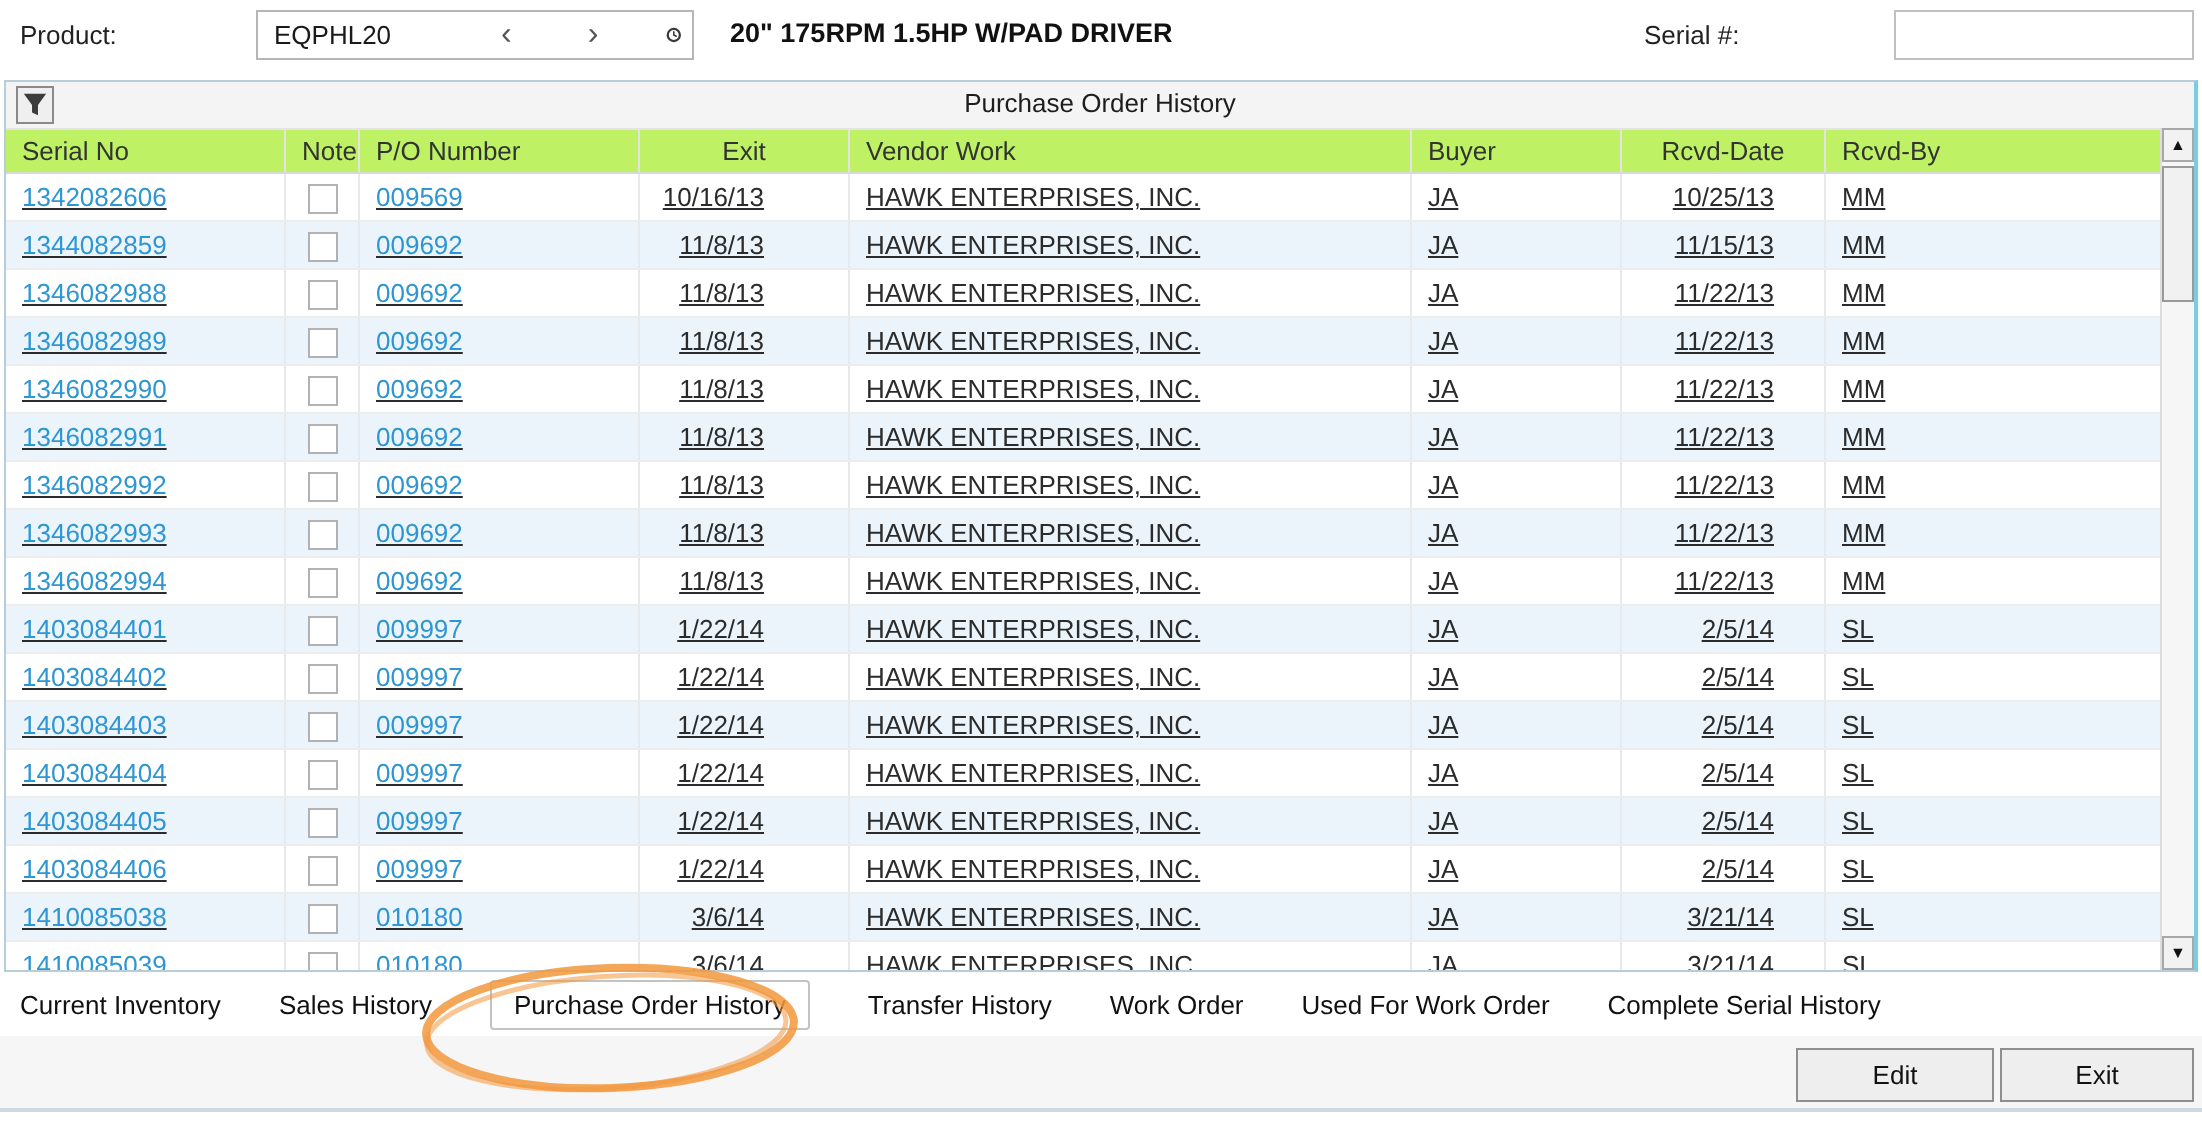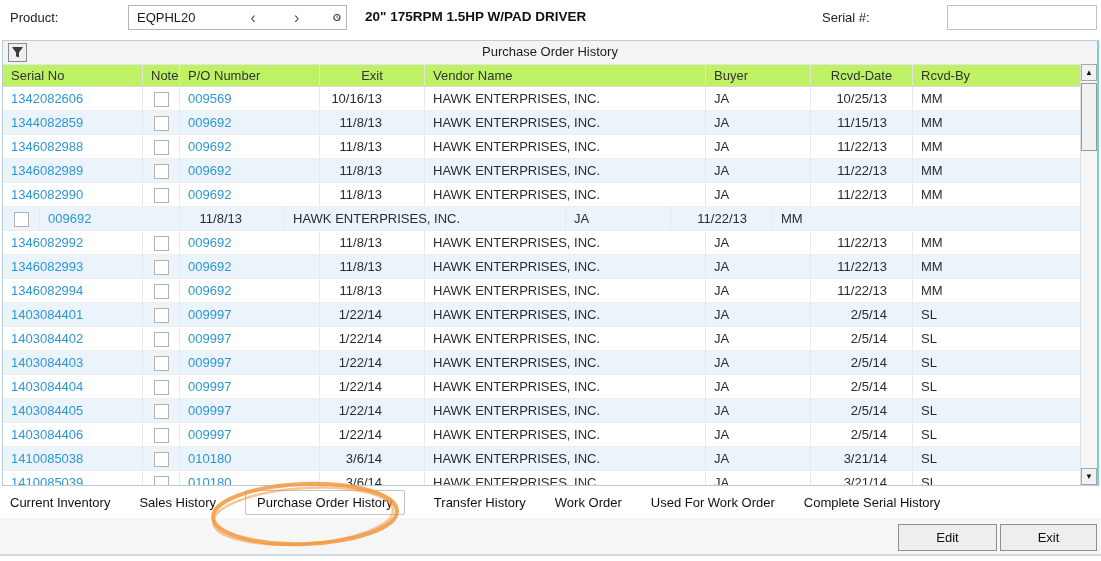--- a/index.html
+++ b/index.html
@@ -43,21 +43,21 @@
   }
   .strip-title{
     position:absolute;left:0;right:0;top:3px;text-align:center;color:#1d1d1d;
   }
   .thead{display:flex;height:22px;background:#bef264;border-bottom:1px solid #d9d9d9;box-sizing:border-box;}
   .thead .c{
     box-sizing:border-box;border-right:1px solid #e3e3e3;color:#333;
     padding:3px 0 0 8px;overflow:hidden;white-space:nowrap;
   }
   .tbody{position:relative;height:399px;overflow:hidden;}
-  .trow{display:flex;height:24px;border-bottom:1px solid #ededed;box-sizing:border-box;background:#fff;}
+  .trow{display:flex;height:24px;border-bottom:1px solid #ededed;box-sizing:border-box;background:#fff;text-decoration:underline;}
   .trow.alt{background:#ebf4fa;}
   .trow .c{
     box-sizing:border-box;border-right:1px solid #e6eaec;
     padding:4px 0 0 8px;overflow:hidden;white-space:nowrap;color:#2b2b2b;
   }
   .c.w0{width:140px;} .c.w1{width:37px;} .c.w2{width:140px;} .c.w3{width:105px;}
   .c.w4{width:281px;} .c.w5{width:105px;} .c.w6{width:102px;} .c.w7{width:167px;border-right:none;}
   .c.date{padding-left:0;padding-right:42px;text-align:right;}
   .c.rdate{padding-left:0;padding-right:25px;text-align:right;}
   .thead .c.date,.thead .c.rdate{text-align:center;padding-right:0;}
@@ -134,21 +134,21 @@
       </svg>
     </div>
     <div class="strip-title">Purchase Order History</div>
   </div>
 
   <div class="thead">
       <div class="c w0">Serial No</div>
       <div class="c w1">Notes</div>
       <div class="c w2">P/O Number</div>
       <div class="c w3 date">Exit</div>
-      <div class="c w4">Vendor Name</div>
+      <div class="c w4">Vendor Work</div>
       <div class="c w5">Buyer</div>
       <div class="c w6 rdate">Rcvd-Date</div>
       <div class="c w7">Rcvd-By</div>
     </div>
 
   <div class="tbody">
       <div class="trow">
         <div class="c w0"><span class="link">1342082606</span></div>
         <div class="c w1 center"><span class="cb"></span></div>
         <div class="c w2"><span class="link">009569</span></div>
@@ -192,20 +192,21 @@
         <div class="c w0"><span class="link">1346082990</span></div>
         <div class="c w1 center"><span class="cb"></span></div>
         <div class="c w2"><span class="link">009692</span></div>
         <div class="c w3 date">11/8/13</div>
         <div class="c w4">HAWK ENTERPRISES, INC.</div>
         <div class="c w5">JA</div>
         <div class="c w6 rdate">11/22/13</div>
         <div class="c w7">MM</div>
       </div>
       <div class="trow alt">
+        <div class="c w0"><span class="link">1346082991</span></div>
         <div class="c w1 center"><span class="cb"></span></div>
         <div class="c w2"><span class="link">009692</span></div>
         <div class="c w3 date">11/8/13</div>
         <div class="c w4">HAWK ENTERPRISES, INC.</div>
         <div class="c w5">JA</div>
         <div class="c w6 rdate">11/22/13</div>
         <div class="c w7">MM</div>
       </div>
       <div class="trow">
         <div class="c w0"><span class="link">1346082992</span></div>

